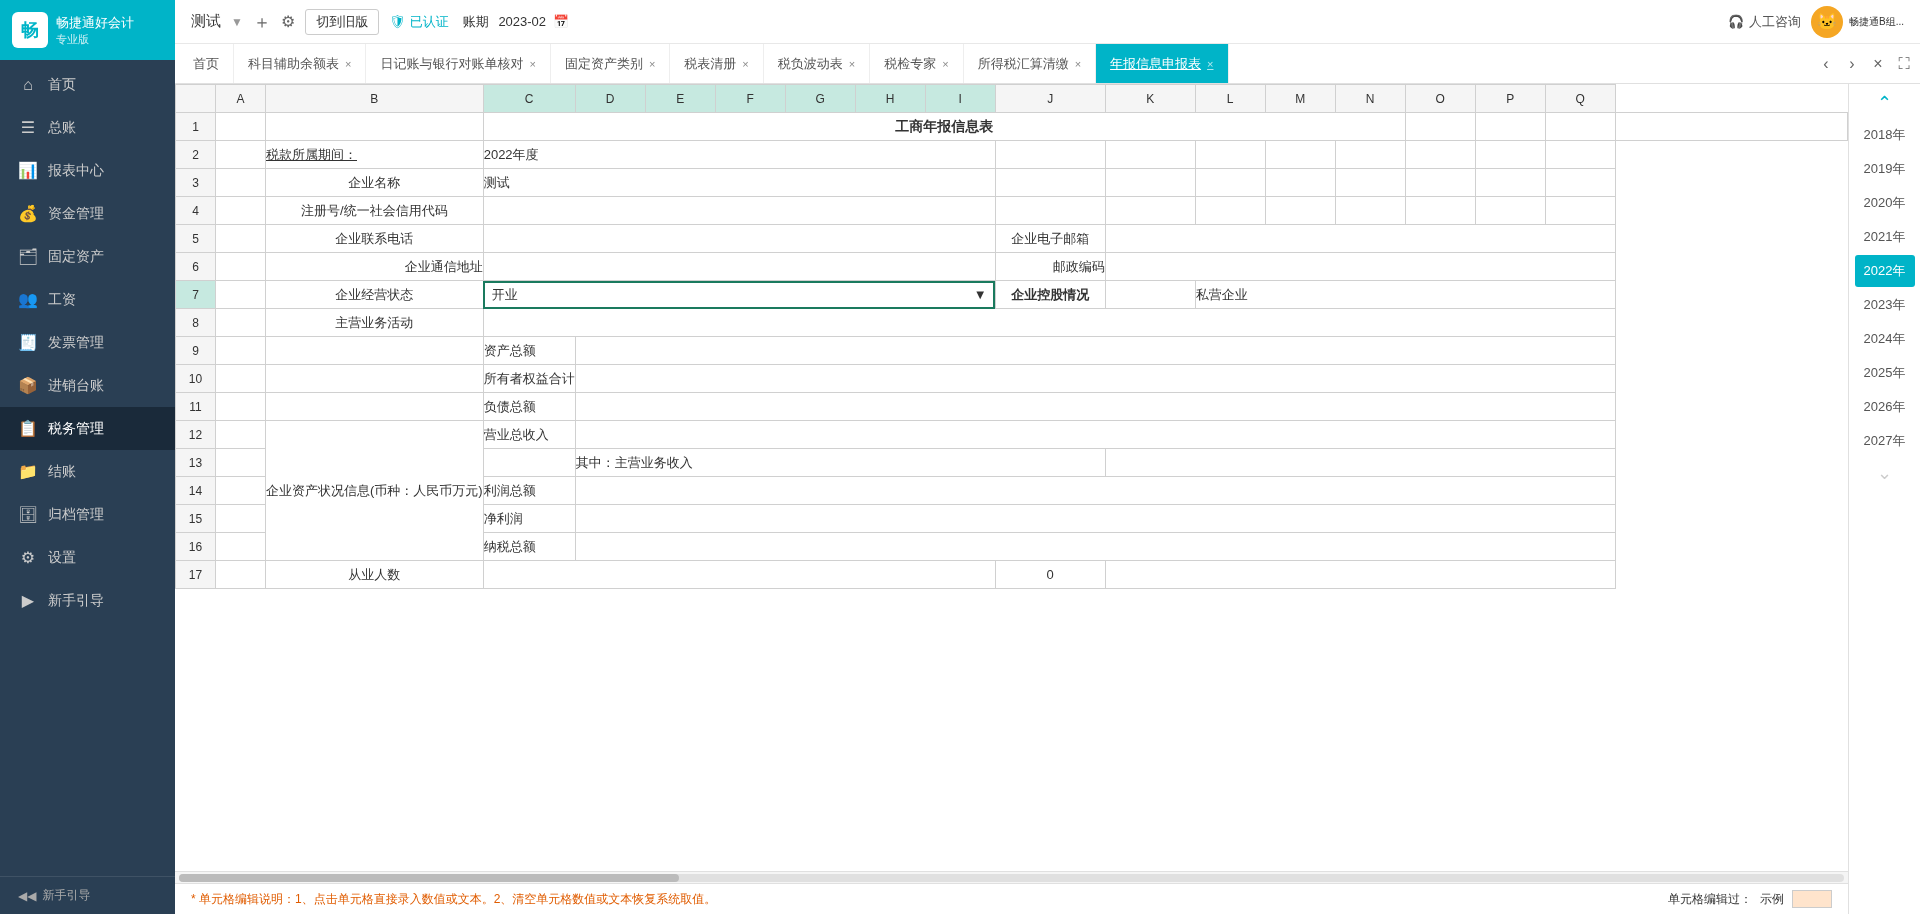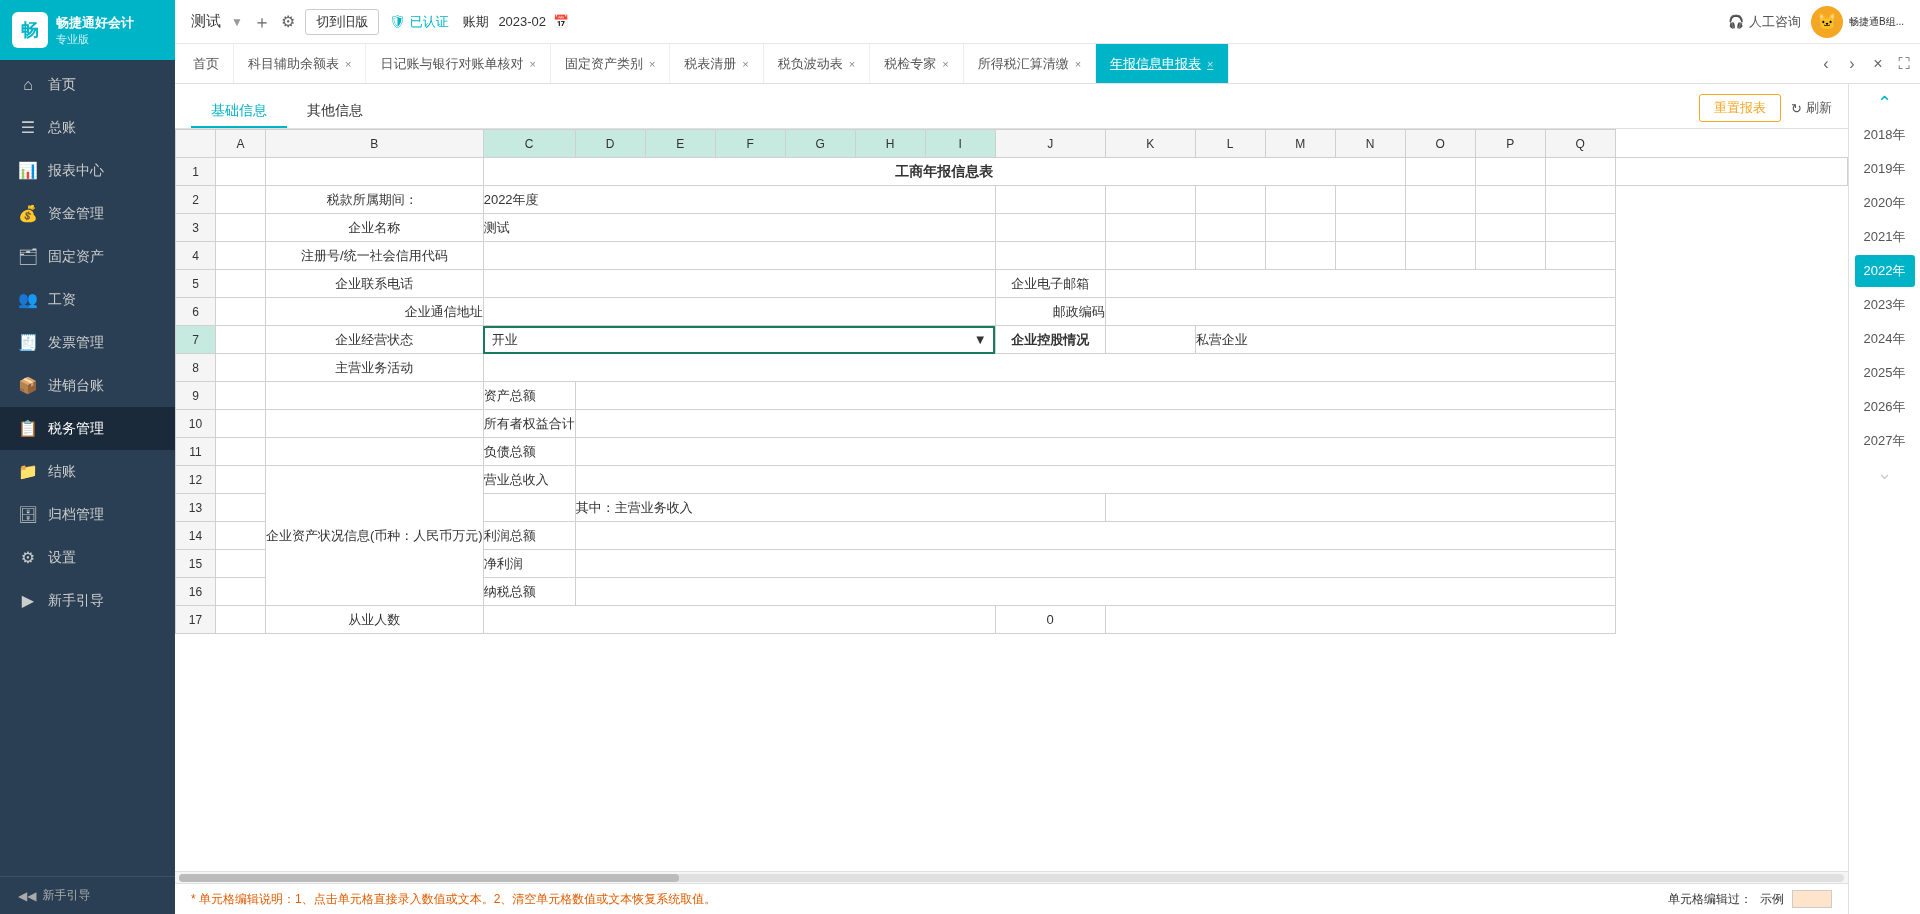--- a/index.html
+++ b/index.html
@@ -301,21 +301,21 @@
       width: 30%; height: 100%; background: #bbb; border-radius: 4px;
     }
   </style>
 </head>
 <body>
 
 <div class="sidebar">
   <div class="sidebar-logo">
     <div class="logo-icon">畅</div>
     <div>
-      <div style="font-size:13px;font-weight:bold;">畅捷通好会计</div>
+      <div style="font-size:13px;font-weight:normal;">畅捷通好会计</div>
       <div style="font-size:11px;opacity:0.8;">专业版</div>
     </div>
   </div>
   <div class="sidebar-nav">
     <div class="sidebar-item">
       <span class="sidebar-icon">⌂</span>
       <span class="sidebar-label">首页</span>
     </div>
     <div class="sidebar-item">
       <span class="sidebar-icon">☰</span>
@@ -441,37 +441,20 @@
       <div class="tab-nav-btn">›</div>
       <div class="tab-nav-btn">×</div>
       <div class="tab-nav-btn">⛶</div>
     </div>
   </div>
 
   <div class="page-area">
 
     <div class="sheet-area">
 
-      <div class="sub-tabs">
-        <div class="sub-tabs-left">
-          <div class="sub-tab active">
-            <span>基础信息</span>
-          </div>
-          <div class="sub-tab">
-            <span>其他信息</span>
-          </div>
-        </div>
-        <div class="sub-tabs-right">
-          <button class="btn-reset">重置报表</button>
-          <div class="btn-refresh">
-            <span>↻</span>
-            <span>刷新</span>
-          </div>
-        </div>
-      </div>
 
       <div class="spreadsheet-wrapper">
         <table class="spreadsheet">
           <thead>
             <tr>
               <th class="col-header" style="width:36px;"></th>
               <th class="col-header" style="width:50px;">A</th>
               <th class="col-header" style="width:130px;">B</th>
               <th class="col-header active-col" style="width:90px;">C</th>
               <th class="col-header active-col" style="width:70px;">D</th>
@@ -499,21 +482,21 @@
               <td class="cell cell-title" colspan="12">工商年报信息表</td>
               <td class="cell"></td>
               <td class="cell"></td>
               <td class="cell"></td>
               <td class="cell"></td>
             </tr>
 
             <tr>
               <td class="row-header">2</td>
               <td class="cell"></td>
-              <td class="cell cell-label" style="text-align:center;padding-right:4px;">税款所属期间：</td>
+              <td class="cell cell-label" style="text-align:left;padding-right:4px;text-decoration:underline;">税款所属期间：</td>
               <td class="cell" colspan="7">2022年度</td>
               <td class="cell"></td>
               <td class="cell"></td>
               <td class="cell"></td>
               <td class="cell"></td>
               <td class="cell"></td>
               <td class="cell"></td>
               <td class="cell"></td>
               <td class="cell"></td>
             </tr>

